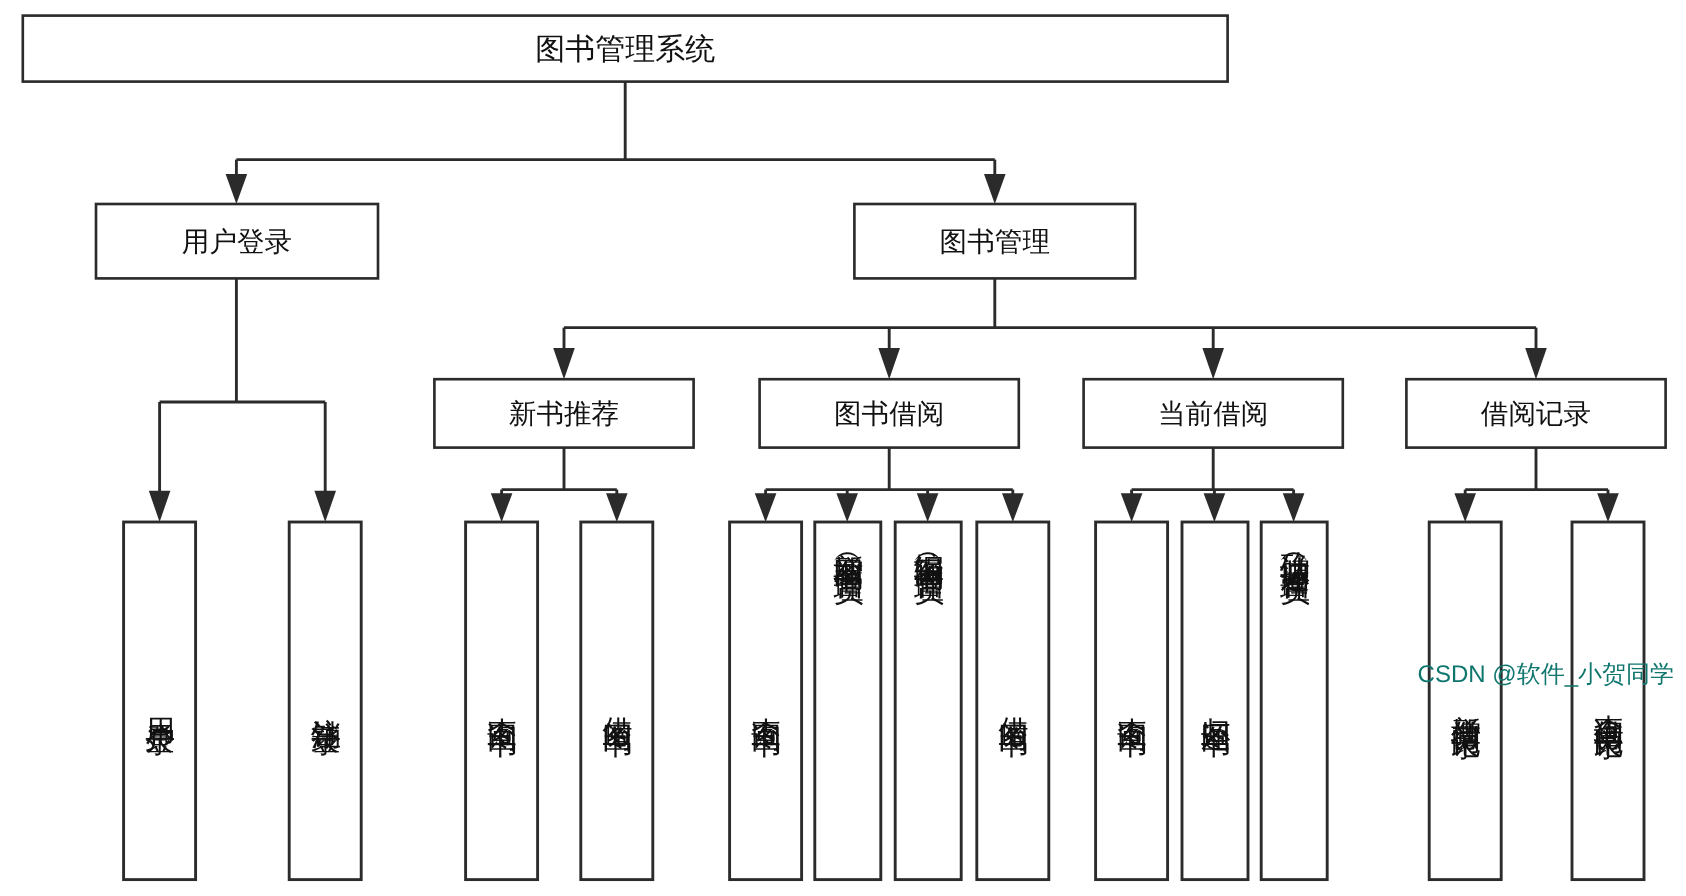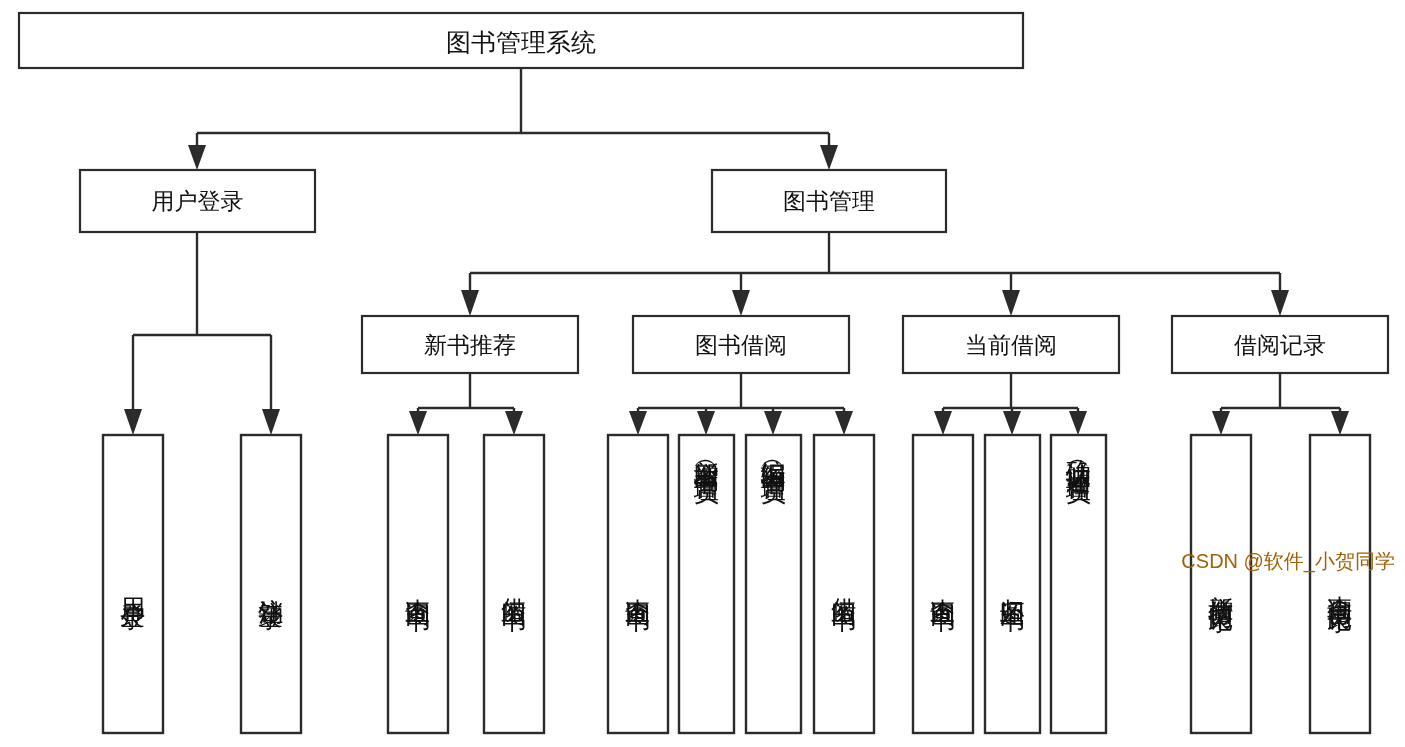--- a/index.html
+++ b/index.html
@@ -73,21 +73,21 @@
     letter-spacing: 3px;
     color: #111111;
     white-space: nowrap;
   }
   .watermark {
     position: absolute;
     right: 10px;
     bottom: 6px;
     font-family: "Liberation Sans", "DejaVu Sans", sans-serif;
     font-size: 20px;
-    color: #a16207;
+    color: #0f766e;
     white-space: nowrap;
     user-select: none;
   }
 </style>
 </head>
 <body>
 
 <div id="diagram-root">
 
   <svg class="flow" viewBox="0 0 1405 747">

